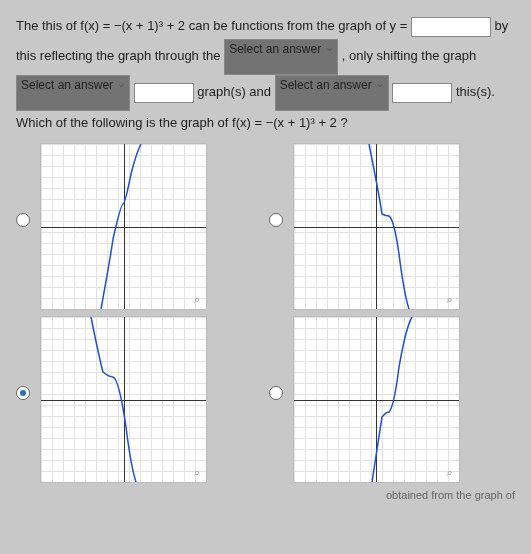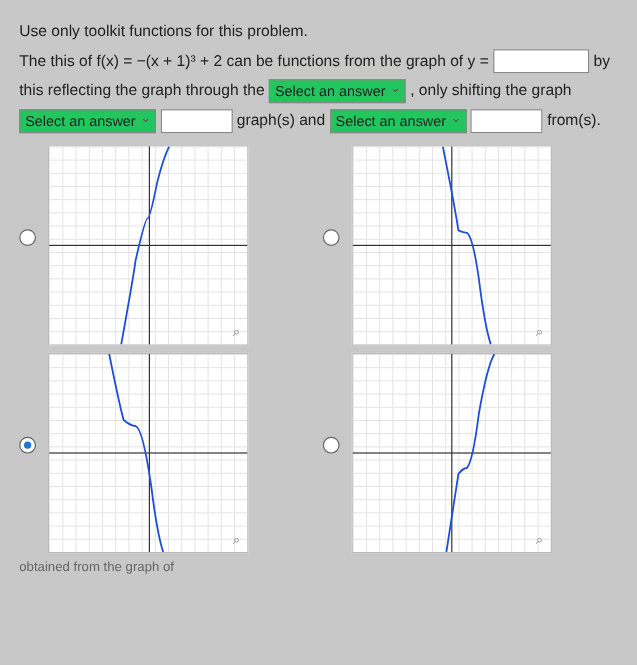--- a/index.html
+++ b/index.html
@@ -1,56 +1,59 @@
 <!DOCTYPE html>
 <html><head>
 <meta charset="utf-8">
 <style>
 body{margin:0;background:#c8c8c8;font-family:Arial,sans-serif;font-size:13px;color:#222;width:531px;height:554px;overflow:hidden}
 .page{padding:14px 16px}
 .line{line-height:1.9}
 .input-box{display:inline-block;border:1px solid #888;background:#fff;height:18px;width:78px;vertical-align:middle}
 .input-box.sm{width:58px}
-.select-box{display:inline-block;border:1px solid #888;background:#22c55e;height:18px;padding:0 16px 0 4px;vertical-align:middle;position:relative;font-size:12px;line-height:18px}
+.select-box{display:inline-block;border:1px solid #888;background:#737373;height:18px;padding:0 16px 16px 4px;vertical-align:middle;position:relative;font-size:12px;line-height:18px}
 .select-box::after{content:"⌄";position:absolute;right:3px;top:-2px;font-size:11px;color:#555}
 .math{}
 .choices{display:grid;grid-template-columns:18px 1fr 18px 1fr;gap:6px 6px;margin-top:8px}
 .radio{width:12px;height:12px;border:1px solid #666;border-radius:50%;background:#fff;margin-top:70px}
 .radio.selected::after{content:"";display:block;width:6px;height:6px;border-radius:50%;background:#1976d2;margin:3px}
 .graph{width:165px;height:165px;background:#fff;position:relative;border:1px solid #bbb}
 .grid{position:absolute;inset:0;background-image:linear-gradient(to right,#e2e2e2 1px,transparent 1px),linear-gradient(to bottom,#e2e2e2 1px,transparent 1px);background-size:11px 11px}
 .axis-h{position:absolute;left:0;right:0;top:50%;height:1px;background:#333}
 .axis-v{position:absolute;top:0;bottom:0;left:50%;width:1px;background:#333}
 .mag{position:absolute;right:2px;bottom:2px;width:14px;height:14px;text-align:center;font-size:11px;color:#888}
 svg.curve{position:absolute;inset:0}
-.footer{font-size:11px;color:#666;text-align:left;margin-top:6px}
+.footer{font-size:11px;color:#666;text-align:right;margin-top:6px}
 </style>
 </head>
 <body>
 
 <div class="page">
-  <div class="line">Use only toolkit functions for this problem.</div>
 
   <div class="line">
     <span>The this of </span>
     <span class="math">f(x) = −(x + 1)³ + 2</span>
     <span> can be functions from the graph of </span>
     <span class="math">y =</span>
     <span class="input-box"></span>
     <span> by this reflecting the graph through the </span>
     <span class="select-box">Select an answer</span>
     <span>, only shifting the graph </span>
     <span class="select-box">Select an answer</span>
     <span class="input-box sm"></span>
     <span> graph(s) and </span>
     <span class="select-box">Select an answer</span>
     <span class="input-box sm"></span>
-    <span> from(s).</span>
+    <span> this(s).</span>
   </div>
 
+  <div class="line">
+    <span>Which of the following is the graph of </span>
+    <span class="math">f(x) = −(x + 1)³ + 2 ?</span>
+  </div>
 
   <div class="choices">
     <div class="radio"></div>
     <div class="graph">
       <div class="grid"></div>
       <div class="axis-h"></div>
       <div class="axis-v"></div>
       <svg class="curve" viewBox="0 0 165 165">
           <path d="M 60 165 Q 70 110 72 95 Q 80 60 82 60 Q 84 60 90 30 Q 95 10 100 0" stroke="#1e4dd8" stroke-width="1.5" fill="none"></path>
         </svg>

